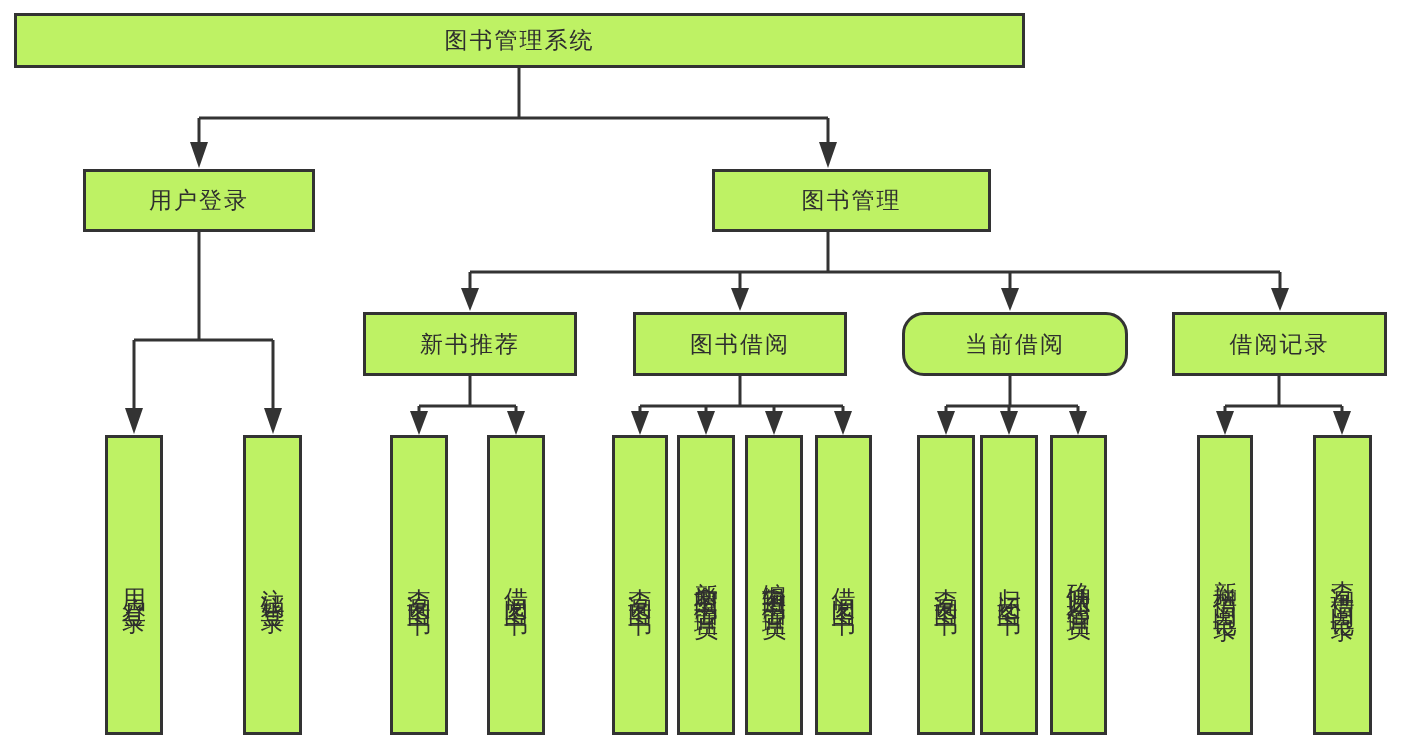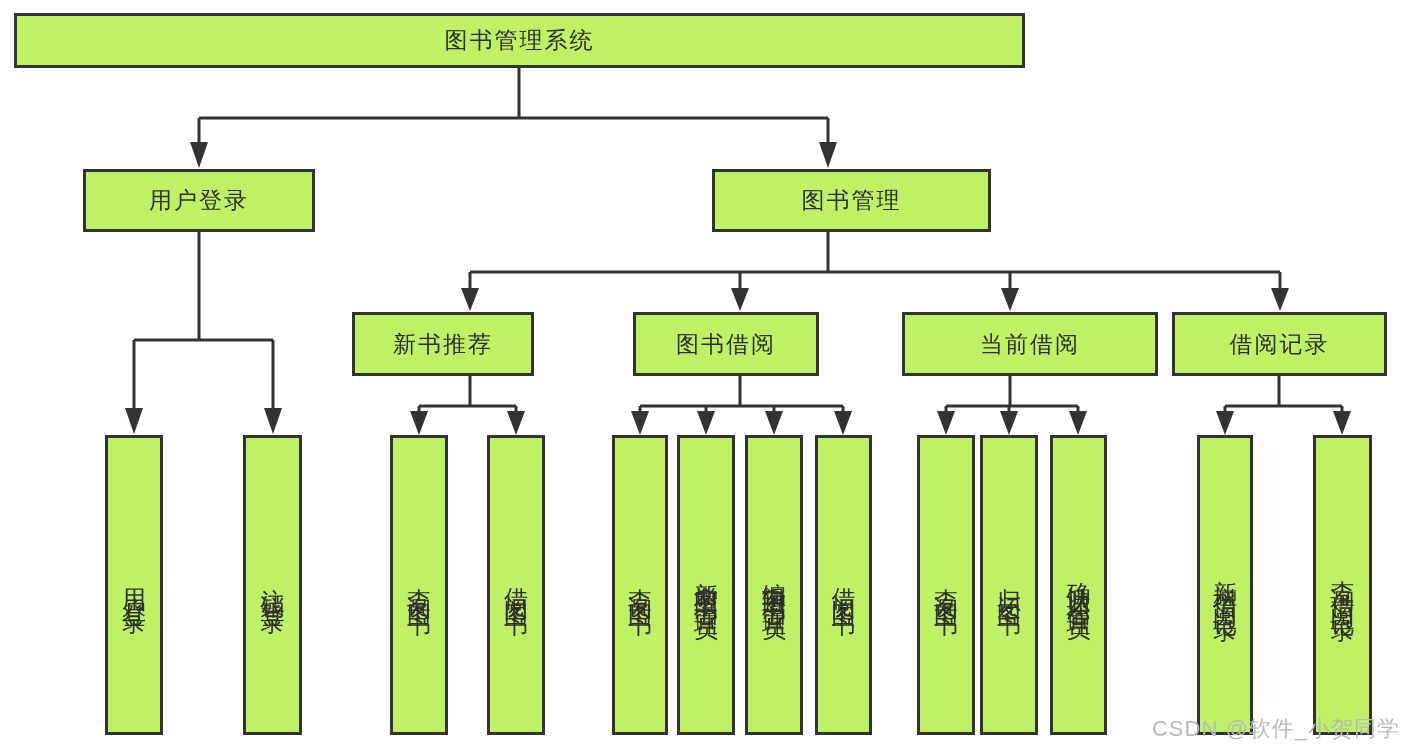--- a/index.html
+++ b/index.html
@@ -117,27 +117,27 @@
     <span class="hlabel">图书管理系统</span>
   </div>
 
   <div class="box" style="left:83px;top:169px;width:232px;height:63px;">
     <span class="hlabel">用户登录</span>
   </div>
   <div class="box" style="left:712px;top:169px;width:279px;height:63px;">
     <span class="hlabel">图书管理</span>
   </div>
 
-  <div class="box" style="left:352px;top:312px;width:182px;height:64px;">
+  <div class="box" style="left:363px;top:312px;width:214px;height:64px;">
     <span class="hlabel">新书推荐</span>
   </div>
-  <div class="box" style="left:633px;top:312px;width:186px;height:64px;">
+  <div class="box" style="left:633px;top:312px;width:214px;height:64px;">
     <span class="hlabel">图书借阅</span>
   </div>
-  <div class="box" style="left:902px;top:312px;width:256px;height:64px;">
+  <div class="box" style="left:902px;top:312px;width:226px;height:64px;border-radius:22px;">
     <span class="hlabel">当前借阅</span>
   </div>
   <div class="box" style="left:1172px;top:312px;width:215px;height:64px;">
     <span class="hlabel">借阅记录</span>
   </div>
 
   <div class="box" style="left:105px;top:435px;width:58px;height:300px;">
     <span class="vtext">用户登录</span>
   </div>
   <div class="box" style="left:243px;top:435px;width:59px;height:300px;">
@@ -174,15 +174,14 @@
     <span class="vtext" style="letter-spacing:5px;">确认归还（管理员）</span>
   </div>
 
   <div class="box" style="left:1197px;top:435px;width:56px;height:300px;">
     <span class="vtext">新增借阅记录</span>
   </div>
   <div class="box" style="left:1313px;top:435px;width:59px;height:300px;">
     <span class="vtext">查询借阅记录</span>
   </div>
 
-  <div class="watermark">CSDN @软件_小贺同学</div>
 
 </div>
 
 </body></html>

